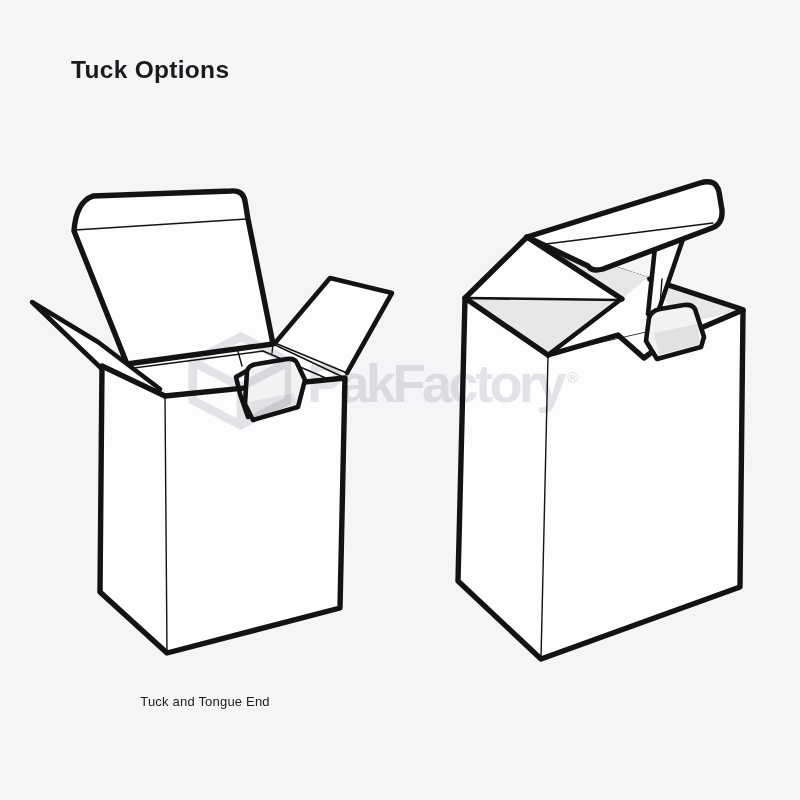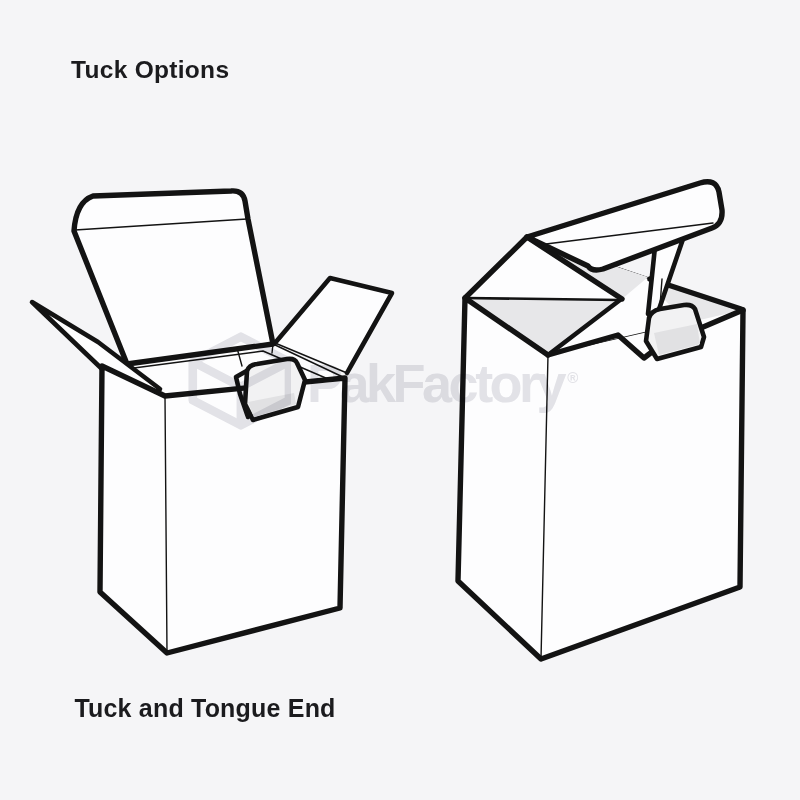--- a/index.html
+++ b/index.html
@@ -9,21 +9,21 @@
     font-family:"Liberation Sans", sans-serif;
   }
   .canvas{position:relative;width:800px;height:700px;}
   .page-title{
     position:absolute;left:71px;top:56px;margin:0;
     font-size:24.5px;font-weight:700;letter-spacing:.3px;
     color:var(--text,#1b1b1e);
   }
   .fig-label{
     position:absolute;transform:translateX(-50%);
-    font-size:25px;font-weight:700;letter-spacing:.2px;white-space:nowrap;
+    font-size:13px;font-weight:400;letter-spacing:.2px;white-space:nowrap;
     color:var(--text,#1b1b1e);
   }
   .fig-label.left{left:205px;top:694px;}
   .fig-label.right{left:612px;top:702px;}
   .art{position:absolute;left:0;top:0;width:800px;height:800px;}
   
   .face{fill:var(--box_fill,#fdfdfe);stroke:var(--line,#131313);stroke-linejoin:round;}
   .sline{fill:none;stroke:var(--line,#131313);stroke-linejoin:round;stroke-linecap:round;}
   .fillonly{fill:var(--box_fill,#fdfdfe);}
   .gray{fill:var(--gusset_fill,#e7e7e9);}

